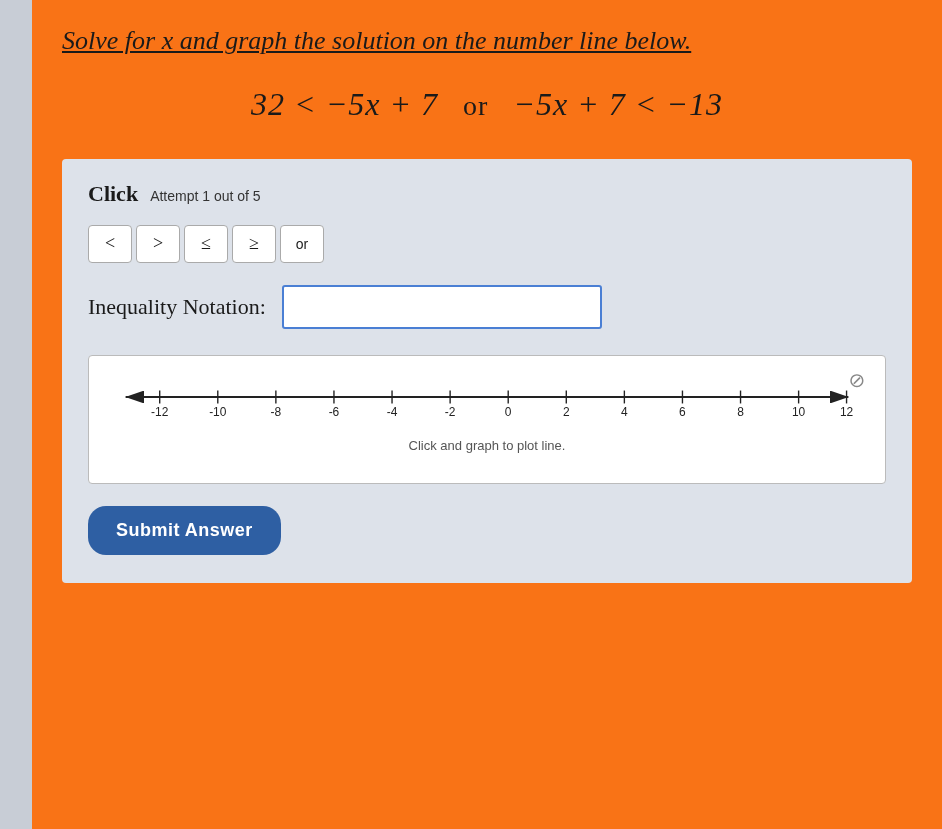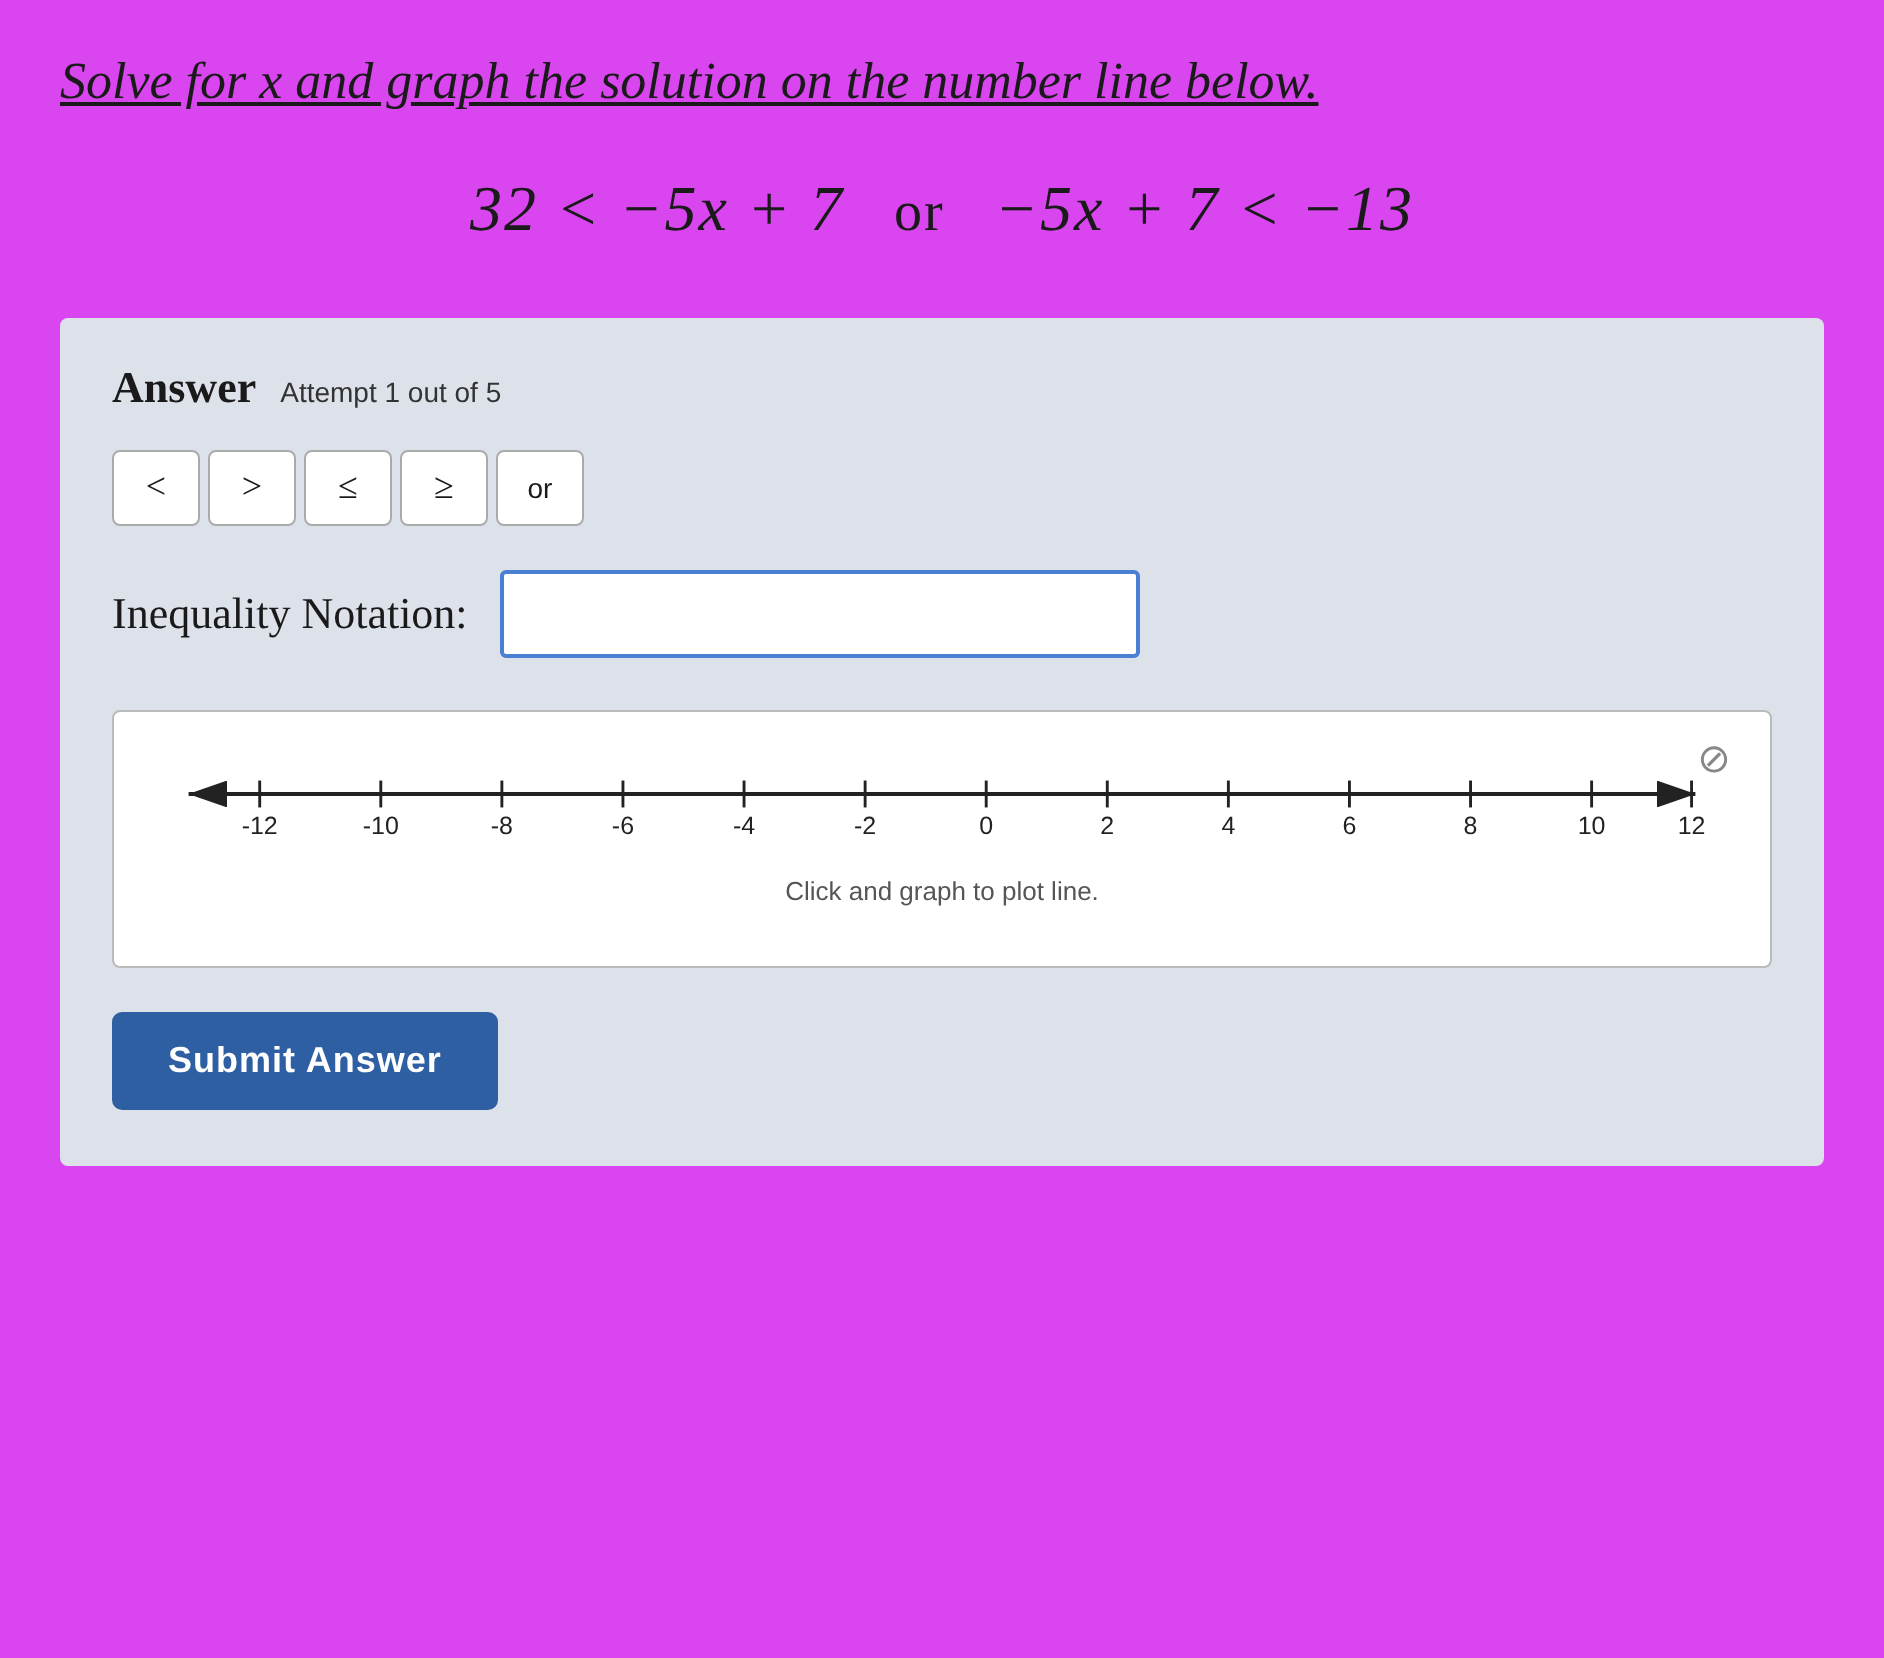--- a/index.html
+++ b/index.html
@@ -11,22 +11,23 @@
       min-height: 829px;
       display: flex;
       align-items: flex-start;
       justify-content: center;
       padding: 0;
     }
 
     .page-container {
       width: 942px;
       min-height: 829px;
-      background: #d946ef;
+      background: #f97316;
       padding: 24px 30px 30px 30px;
+      margin-left: 32px;
     }
 
     .problem-title {
       font-size: 26px;
       color: #1a1a1a;
       text-decoration: underline;
       text-decoration-color: #1a1a1a;
       margin-bottom: 28px;
       font-style: italic;
       line-height: 1.3;
@@ -172,21 +173,21 @@
       font-size: 13px;
       color: #555;
       font-family: Arial, sans-serif;
       margin-top: 6px;
     }
 
     .submit-btn {
       background: #2e5fa3;
       color: white;
       border: none;
-      border-radius: 5px;
+      border-radius: 18px;
       padding: 14px 28px;
       font-size: 18px;
       font-family: Arial, sans-serif;
       font-weight: bold;
       cursor: pointer;
       letter-spacing: 0.5px;
     }
   </style>
 </head>
 <body>
@@ -199,21 +200,21 @@
 
   <div class="equation-row">
     <span>32 &lt; −5x + 7</span>
     <span class="or-text">or</span>
     <span>−5x + 7 &lt; −13</span>
   </div>
 
   <div class="answer-panel">
 
     <div class="answer-header">
-      <span class="answer-label">Answer</span>
+      <span class="answer-label">Click</span>
       <span class="attempt-text">Attempt 1 out of 5</span>
     </div>
 
     <div class="symbol-buttons">
       <button class="sym-btn">&lt;</button>
       <button class="sym-btn">&gt;</button>
       <button class="sym-btn">≤</button>
       <button class="sym-btn">≥</button>
       <button class="sym-btn or-btn">or</button>
     </div>

